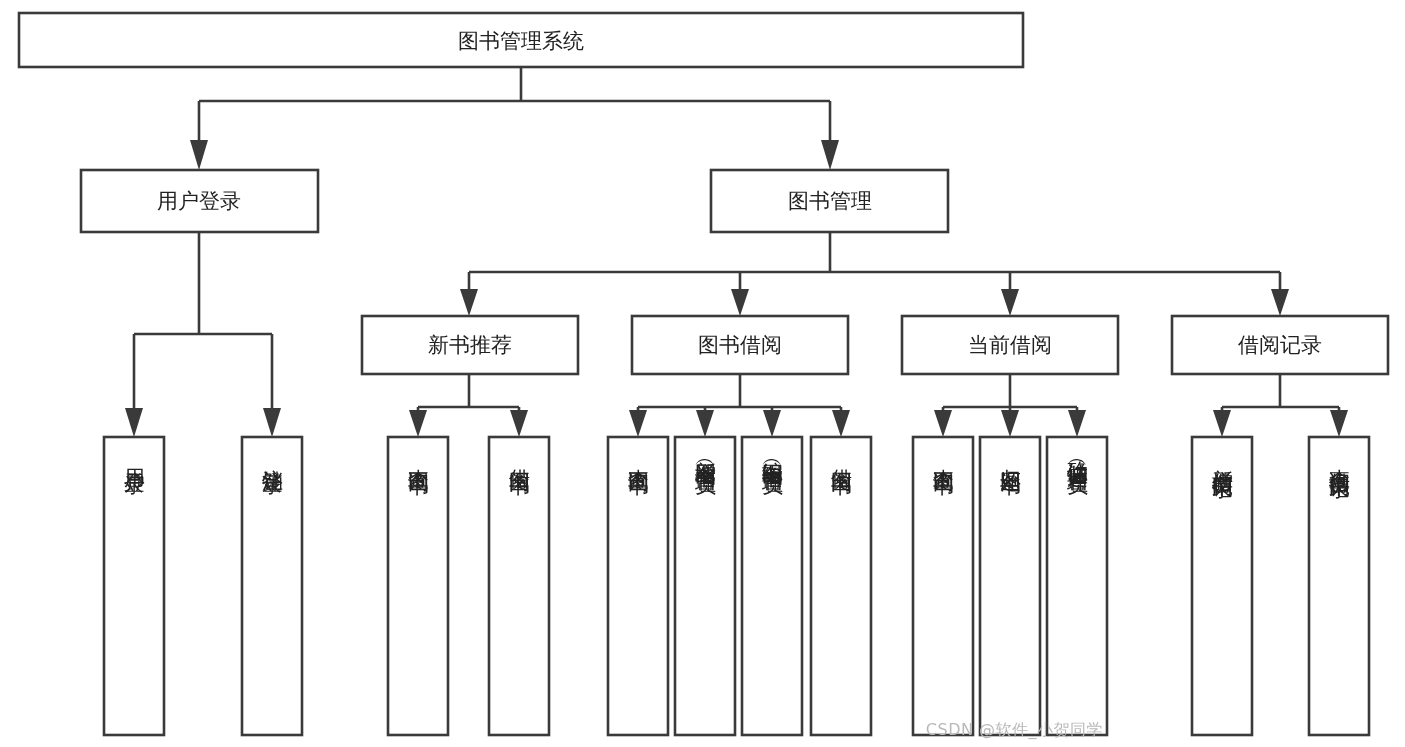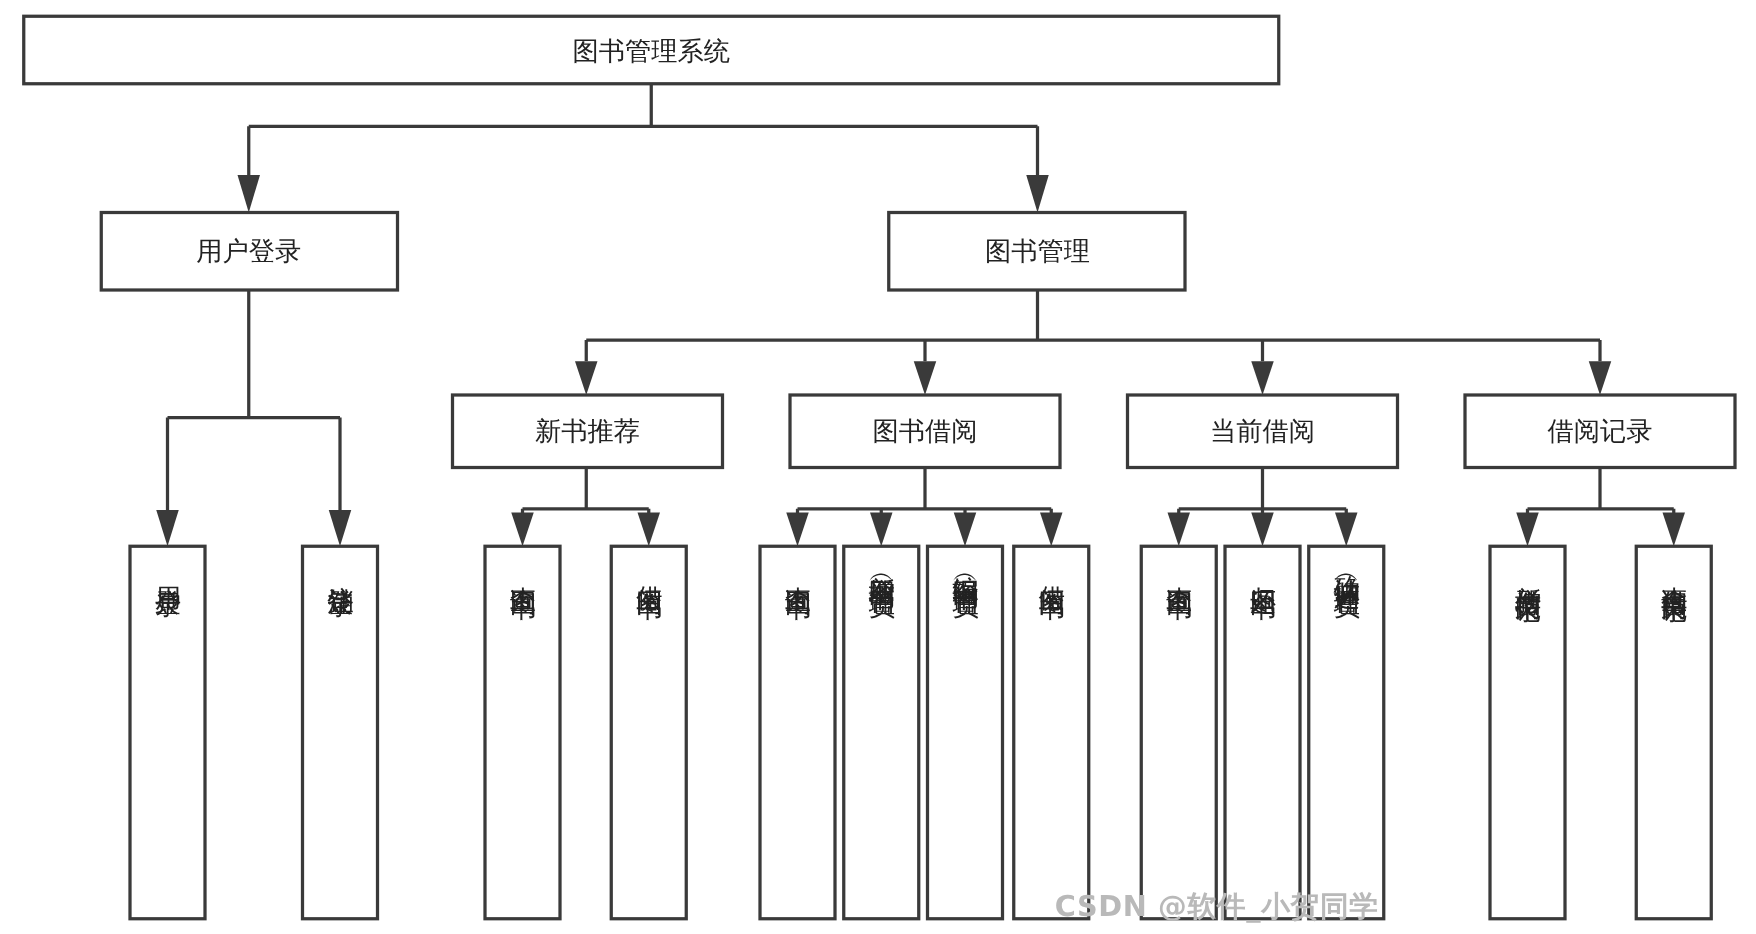--- a/index.html
+++ b/index.html
@@ -66,26 +66,25 @@
     line-height: 1;
     letter-spacing: 2px;
     color: #222222;
     white-space: nowrap;
   }
   .watermark {
     position: absolute;
     right: 14px;
     bottom: 6px;
     font-family: "DejaVu Sans", "Liberation Sans", sans-serif;
-    font-size: 23px;
+    font-size: 16px;
     color: #b9b9b9;
     letter-spacing: 0.5px;
     white-space: nowrap;
     user-select: none;
-    font-weight: bold;
   }
 </style>
 </head>
 <body>
 
 <div id="diagram-root">
 
   <svg id="tree-svg" viewBox="0 0 1405 747" xmlns="http://www.w3.org/2000/svg">
 
     <defs>

